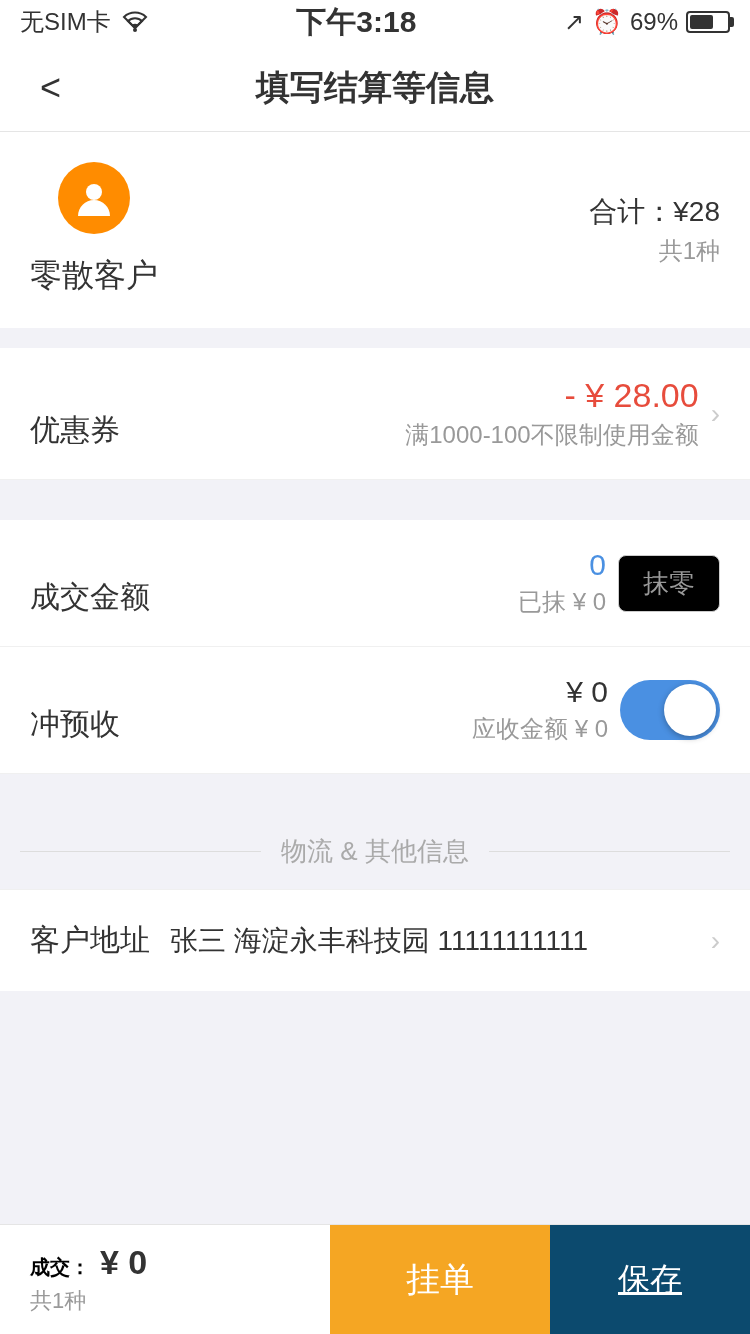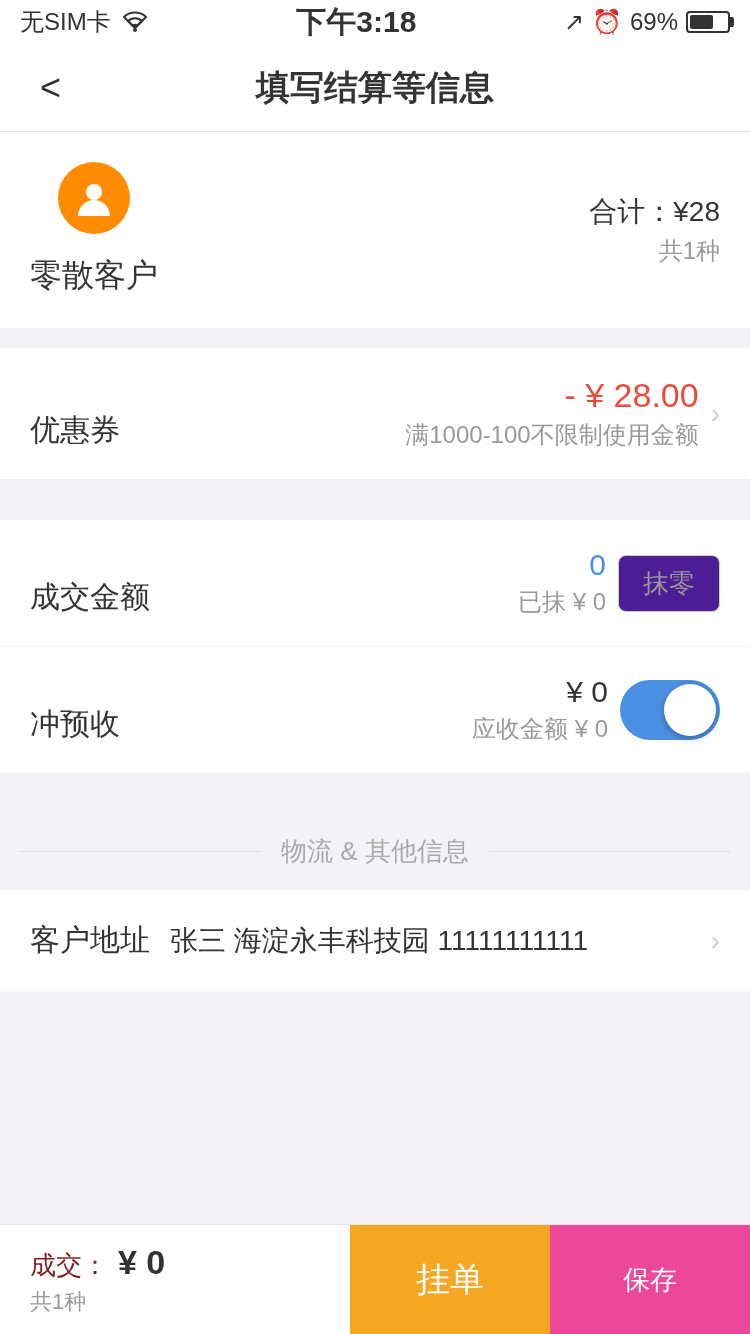--- a/index.html
+++ b/index.html
@@ -150,21 +150,21 @@
       box-shadow: 0 2px 6px rgba(0,0,0,0.3);
     }
 
     
     .round-btn {
       border: 1px solid #ccc;
       border-radius: 8px;
       padding: 10px 24px;
       font-size: 26px;
       color: #999;
-      background: #4c1d95;
+      background: #000000;
       cursor: pointer;
     }
 
     
     .divider-section {
       background: #f2f2f7;
       height: 20px;
     }
 
     
@@ -216,46 +216,47 @@
       background: #fff;
       display: flex;
       align-items: center;
       border-top: 1px solid #e5e5e5;
     }
     .bottom-info {
       flex: 1;
       padding: 0 30px;
     }
     .bottom-info-main { display: flex; align-items: baseline; gap: 10px; }
-    .bottom-deal-label { font-size: 26px; color: #7f1d1d; }
+    .bottom-deal-label { font-size: 20px; color: #000000; font-weight: bold; }
     .bottom-deal-value { font-size: 34px; color: #333; font-weight: 600; }
     .bottom-deal-count { font-size: 22px; color: #999; margin-top: 4px; }
     .btn-hold {
-      width: 200px;
+      width: 220px;
       height: 110px;
       background: #f5a623;
       color: white;
       font-size: 34px;
       display: flex;
       align-items: center;
       justify-content: center;
       cursor: pointer;
       border: none;
     }
     .btn-save {
       width: 200px;
       height: 110px;
-      background: #ec4899;
+      background: #0c4a6e;
       color: white;
-      font-size: 27px;
+      font-size: 32px;
       display: flex;
       align-items: center;
       justify-content: center;
       cursor: pointer;
       border: none;
+      text-decoration: underline;
     }
   </style>
 </head>
 <body>
 
 <div class="status-bar">
   <div class="status-left">
     <span>无SIM卡</span>
     <span>
       <svg width="28" height="22" viewBox="0 0 28 22">

